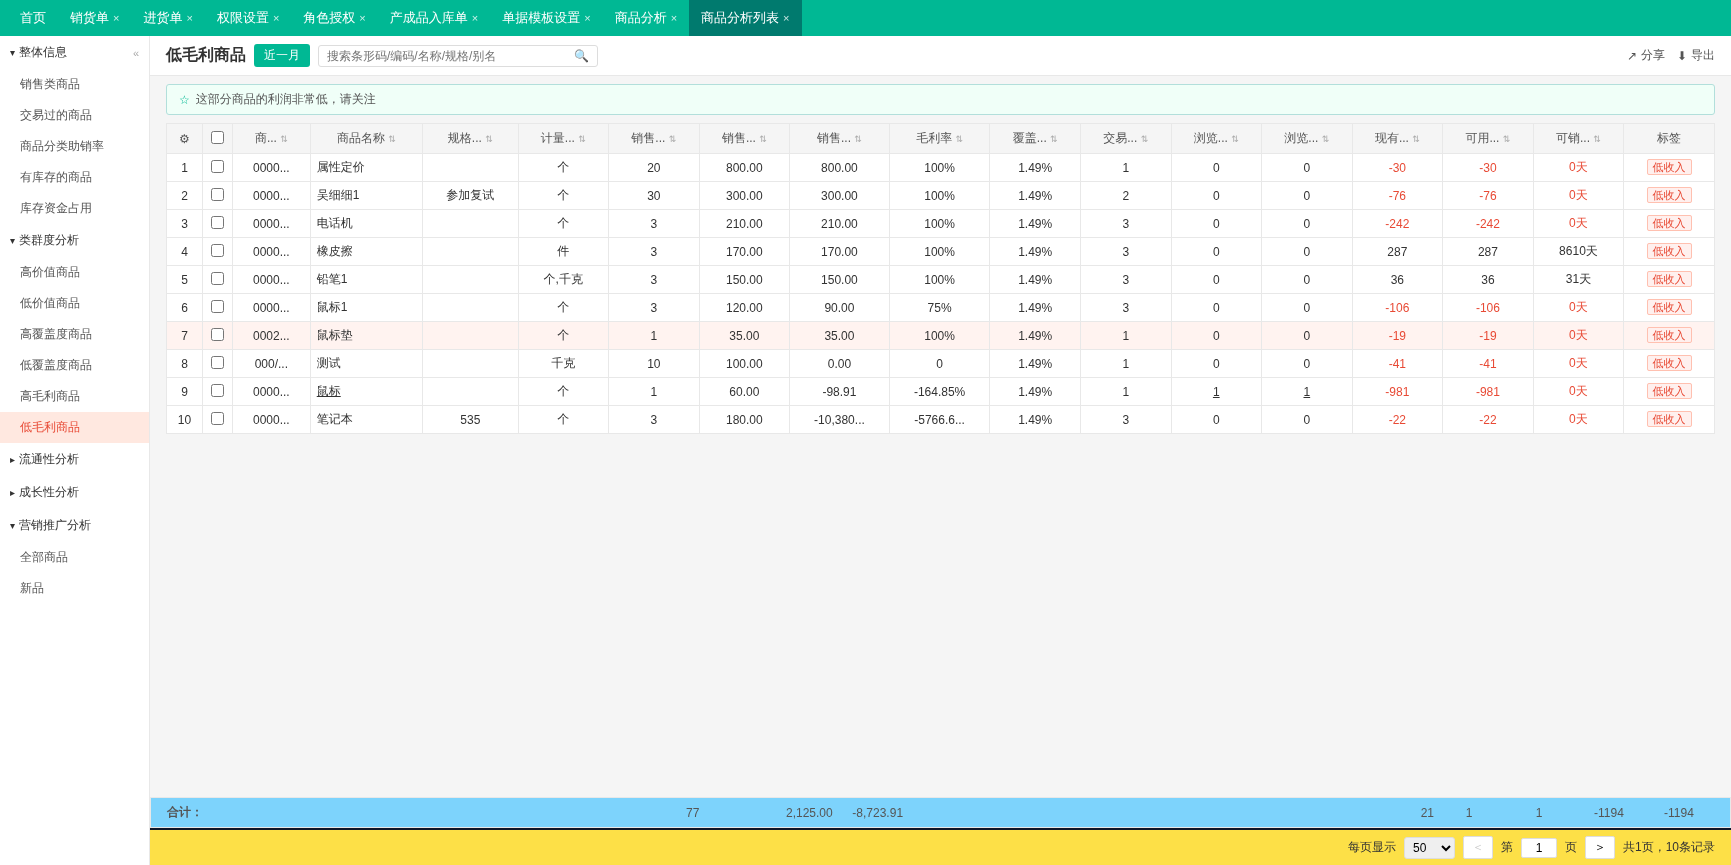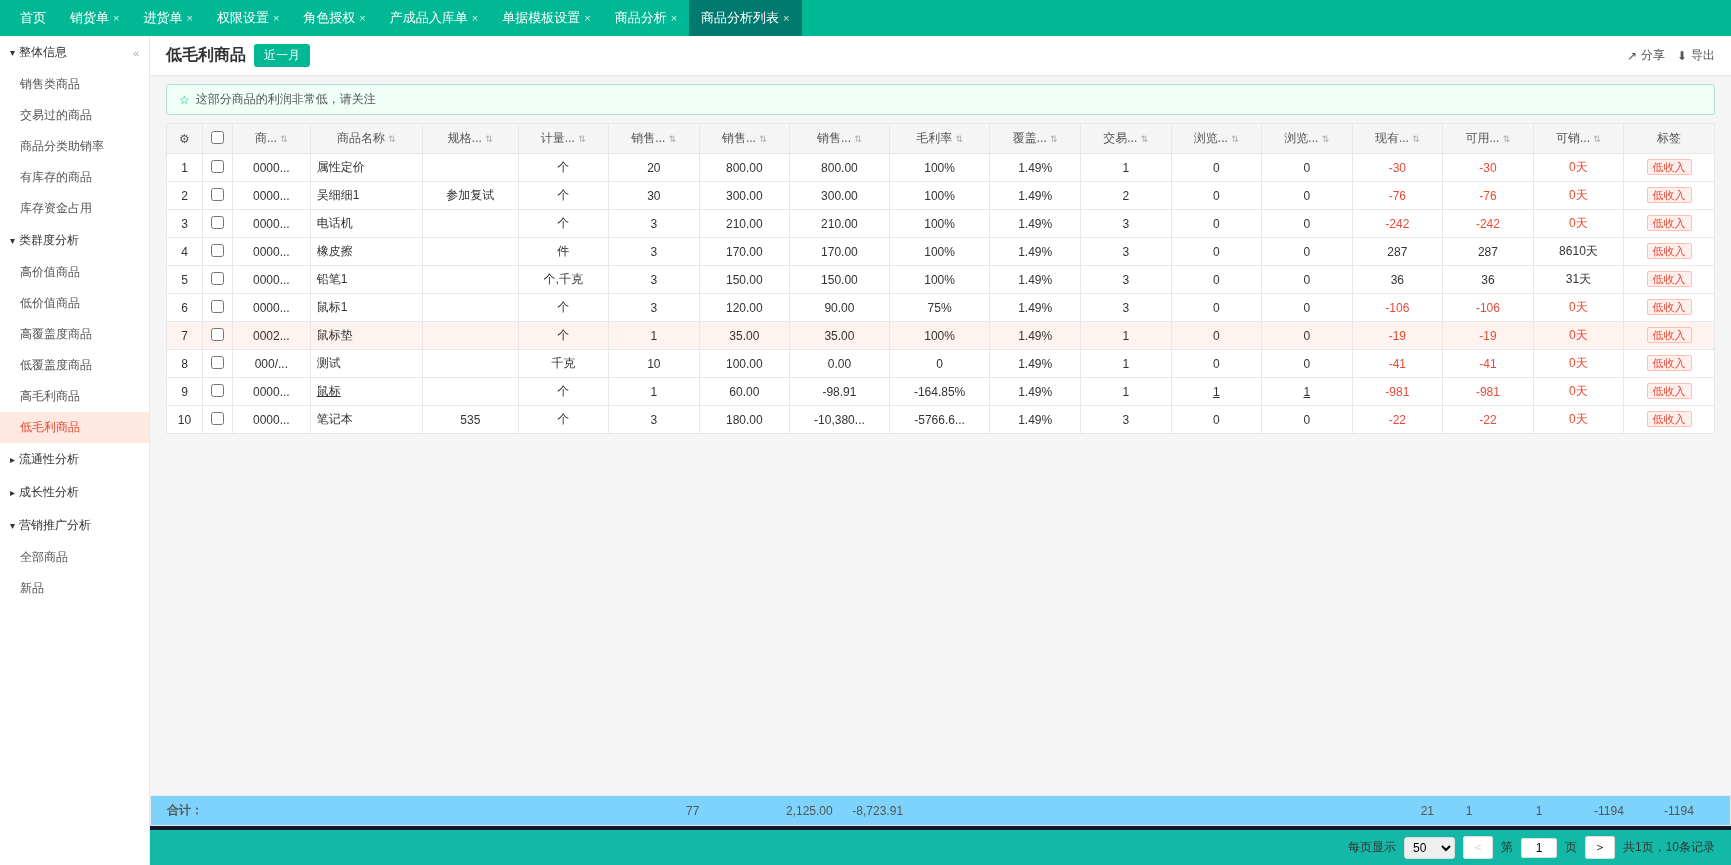--- a/index.html
+++ b/index.html
@@ -189,22 +189,22 @@
       margin-top: 0;
     }
     .total-label { font-weight: bold; margin-right: 16px; }
 
     
     .pagination-bar {
       display: flex;
       align-items: center;
       justify-content: flex-end;
       padding: 6px 16px;
-      background: #14b8a6;
-      border-top: 4px solid #0f172a;
+      background: #fde047;
+      border-top: 2px solid #0f172a;
       gap: 8px;
       font-size: 12px;
     }
     .pagination-bar select {
       border: 1px solid #ddd;
       padding: 2px 4px;
       border-radius: 3px;
       font-size: 12px;
     }
     .page-btn {
@@ -310,20 +310,24 @@
     </div>
     <div class="sidebar-item">全部商品</div>
     <div class="sidebar-item">新品</div>
   </div>
 
   <div class="content-area">
 
     <div class="page-header">
       <span class="page-title">低毛利商品</span>
       <button class="filter-btn">近一月</button>
+      <div class="search-box">
+        <input type="text" placeholder="搜索条形码/编码/名称/规格/别名" style="">
+        <span style="color:#aaa;cursor:pointer;">🔍</span>
+      </div>
       <div class="header-actions">
         <button class="header-btn">
           <span>↗</span>
           <span>分享</span>
         </button>
         <button class="header-btn">
           <span>⬇</span>
           <span>导出</span>
         </button>
       </div>

